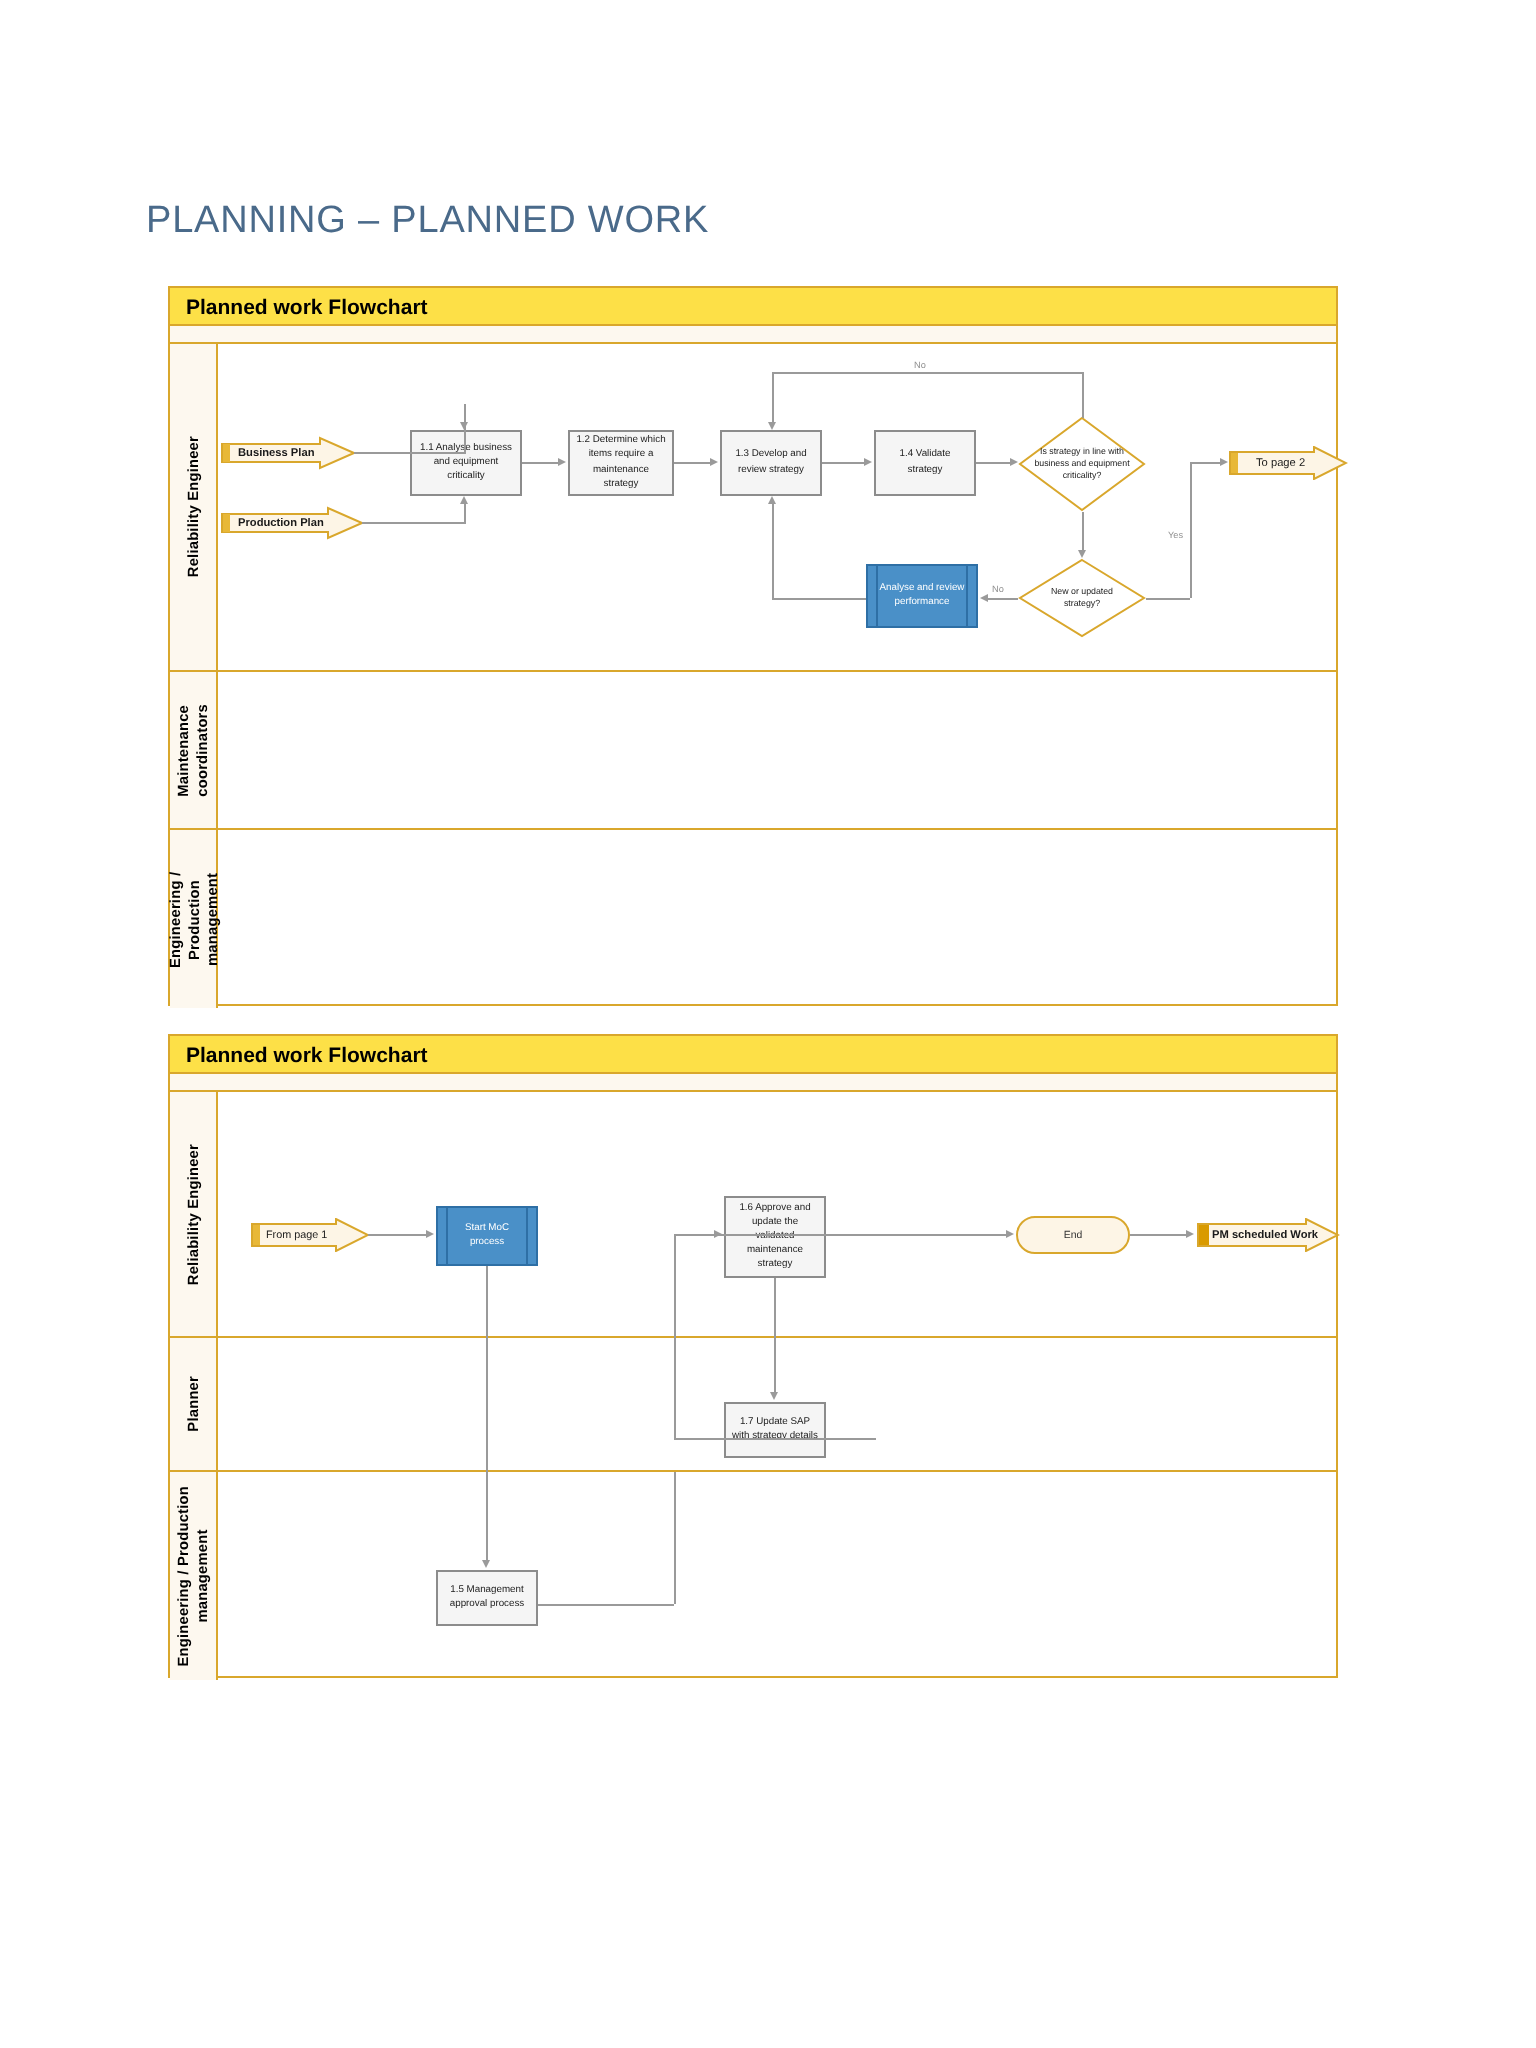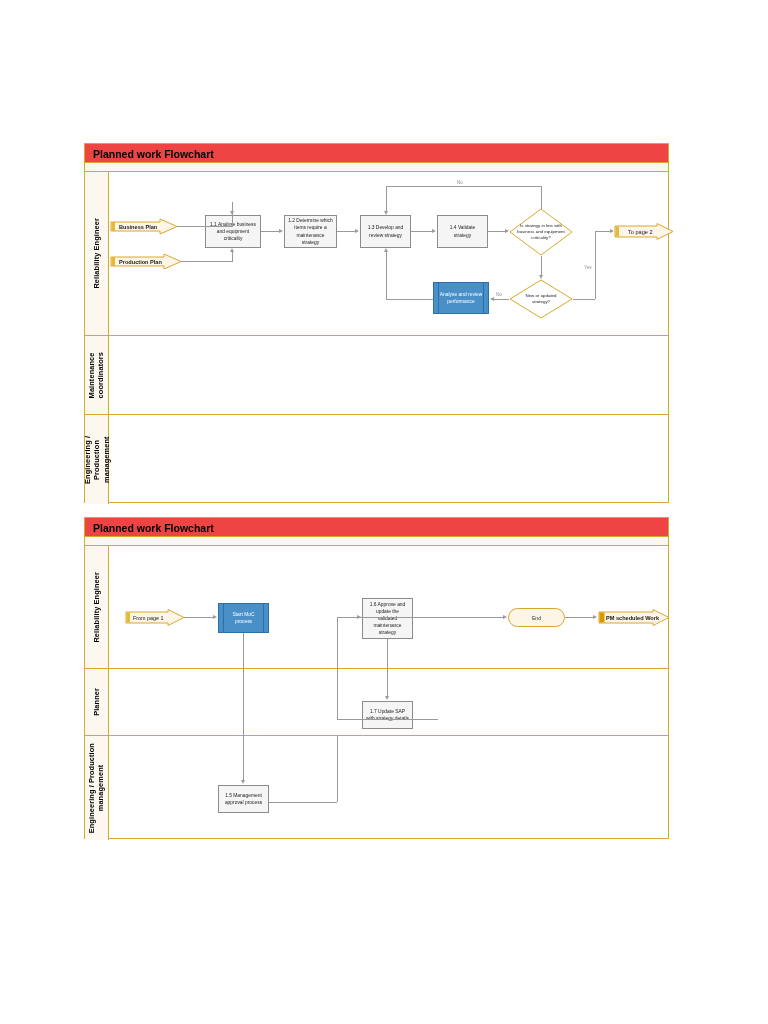--- a/index.html
+++ b/index.html
@@ -9,21 +9,21 @@
   .page-title{
     position:absolute;left:73px;top:100px;
     font-size:19px;font-weight:400;color:#4a6a8a;letter-spacing:.4px;
     font-family:"Liberation Sans",sans-serif;white-space:nowrap;
   }
 
   
   .pool{position:absolute;border:1px solid #D9A72C;background:#fff;box-sizing:border-box;}
   .pool-title{
     position:absolute;left:0;top:0;right:0;height:19px;
-    background:#ef4444;border-bottom:1px solid #D9A72C;box-sizing:border-box;
+    background:#fde047;border-bottom:1px solid #D9A72C;box-sizing:border-box;
     font-size:10.5px;font-weight:bold;color:#000;
     padding:4px 0 0 8px;
   }
   .pool-subbar{
     position:absolute;left:0;right:0;top:19px;height:9px;
     background:#FDF8EF;border-bottom:1px solid #D9A72C;box-sizing:border-box;
   }
   .lanes{position:absolute;left:0;right:0;top:28px;bottom:0;}
   .lane{position:absolute;left:0;right:0;box-sizing:border-box;border-bottom:1px solid #D9A72C;}
   .lane:last-child{border-bottom:none;}
@@ -85,20 +85,21 @@
   .ah-l{border-top:2.5px solid transparent;border-bottom:2.5px solid transparent;border-right:4px solid #9A9A9A;}
   .ah-d{border-left:2.5px solid transparent;border-right:2.5px solid transparent;border-top:4px solid #9A9A9A;}
   .ah-u{border-left:2.5px solid transparent;border-right:2.5px solid transparent;border-bottom:4px solid #9A9A9A;}
   .edge-label{position:absolute;font-size:4.6px;color:#8E8E8E;background:transparent;white-space:nowrap;}
 </style>
 </head>
 <body>
 
 <div id="page">
 
+  <div class="page-title">PLANNING – PLANNED WORK</div>
 
   <div class="pool" style="left:84px;top:143px;width:585px;height:360px;">
     <div class="pool-title">Planned work Flowchart</div>
     <div class="pool-subbar"></div>
 
     <div class="lanes">
 
       <div class="lane" style="top:0;height:164px;">
         <div class="lane-head">
           <span>Reliability Engineer</span>

